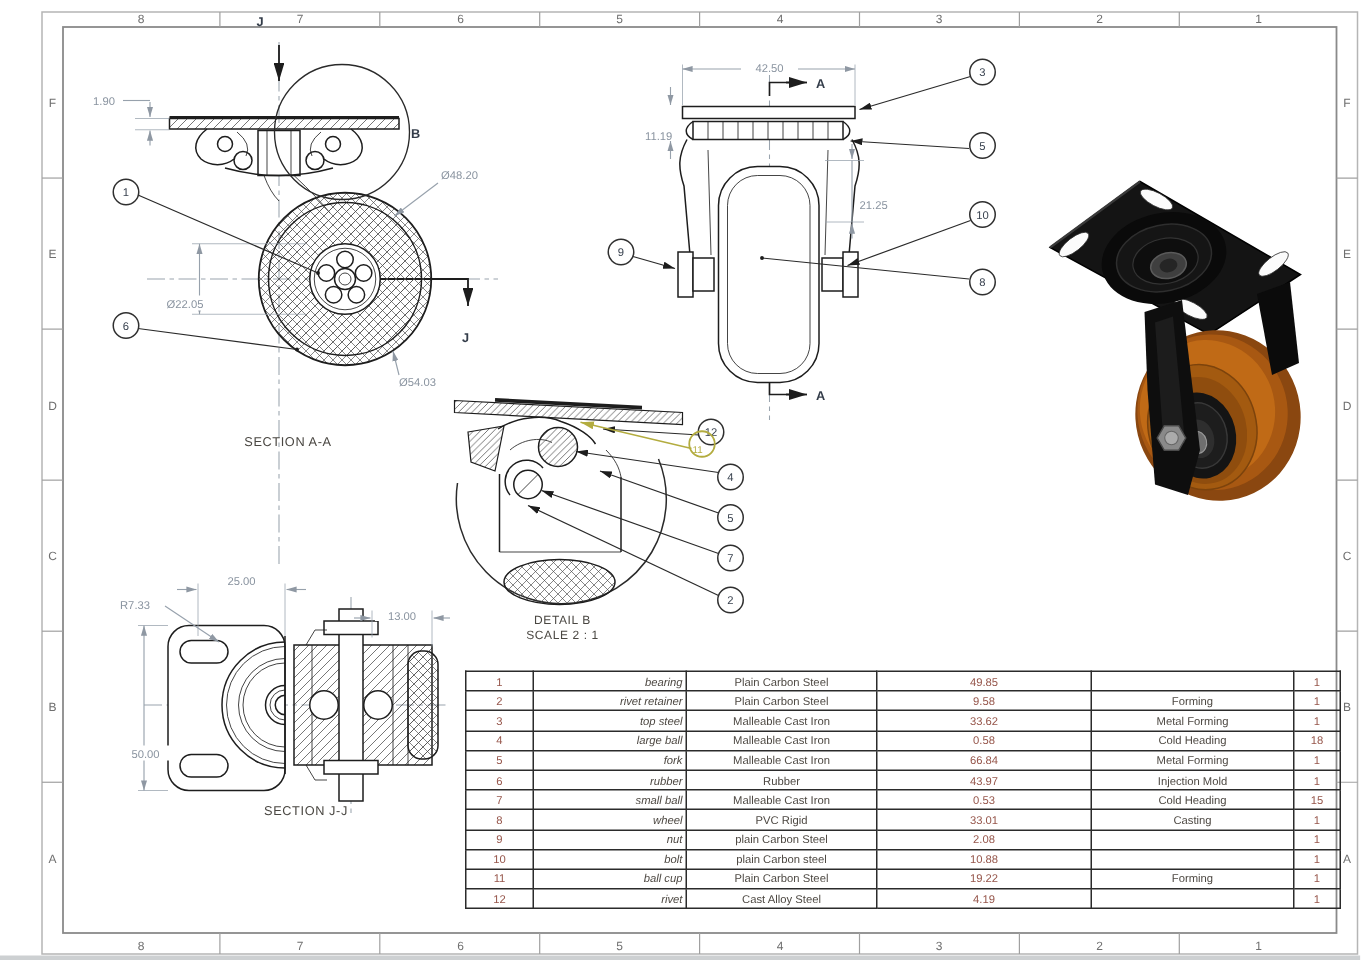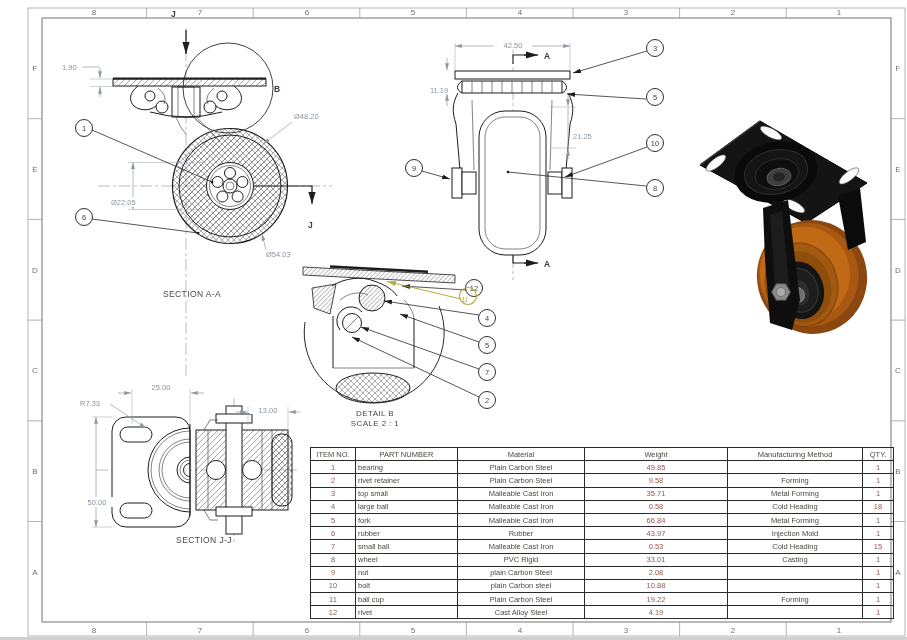--- a/index.html
+++ b/index.html
@@ -22,21 +22,21 @@
   .border1{stroke:#b5b5b5;stroke-width:1;fill:none;}
   .border2{stroke:#8a8a8a;stroke-width:1.2;fill:none;}
   .tick{stroke:#a0a0a0;stroke-width:.8;}
   
   .bom{position:absolute;left:310px;top:447px;}
   .bom table{border-collapse:collapse;table-layout:fixed;width:584px;
              font-size:7.5px;color:#4d4842;}
   .bom td,.bom th{border:1px solid #2b2b2b;height:12.2px;padding:0 2px;
                   overflow:hidden;white-space:nowrap;font-weight:normal;
                   text-align:center;line-height:11px;}
-  .bom td.left{text-align:left;}
+  .bom td.left{text-align:right;font-style:italic;}
   .bom .num{color:#96564b;}
   .botbar{position:absolute;left:0;top:637px;width:907px;height:3px;background:#cdd0d2;}
 </style>
 </head>
 <body>
 
 <div class="stage">
 <svg width="907" height="640" viewBox="0 0 907 640">
   <defs>
     <pattern id="h1" width="6" height="6" patternUnits="userSpaceOnUse">
@@ -454,49 +454,41 @@
   <table>
     <colgroup>
       <col style="width:45px">
           <col style="width:102px">
           <col style="width:127px">
       <col style="width:143px">
           <col style="width:135px">
           <col style="width:31px">
     </colgroup>
     <tbody>
-          <tr>
-      <th>ITEM NO.</th>
-      <th>PART NUMBER</th>
-      <th>Material</th>
-      <th>Weight</th>
-      <th>Manufacturing Method</th>
-      <th>QTY.</th>
-    </tr>
     <tr>
       <td class="num">1</td>
       <td class="left">bearing</td>
       <td>Plain Carbon Steel</td>
       <td class="num">49.85</td>
       <td></td>
       <td class="num">1</td>
     </tr>
     <tr>
       <td class="num">2</td>
       <td class="left">rivet retainer</td>
       <td>Plain Carbon Steel</td>
       <td class="num">9.58</td>
       <td>Forming</td>
       <td class="num">1</td>
     </tr>
     <tr>
       <td class="num">3</td>
-      <td class="left">top small</td>
+      <td class="left">top steel</td>
       <td>Malleable Cast Iron</td>
-      <td class="num">35.71</td>
+      <td class="num">33.62</td>
       <td>Metal Forming</td>
       <td class="num">1</td>
     </tr>
     <tr>
       <td class="num">4</td>
       <td class="left">large ball</td>
       <td>Malleable Cast Iron</td>
       <td class="num">0.58</td>
       <td>Cold Heading</td>
       <td class="num">18</td>

